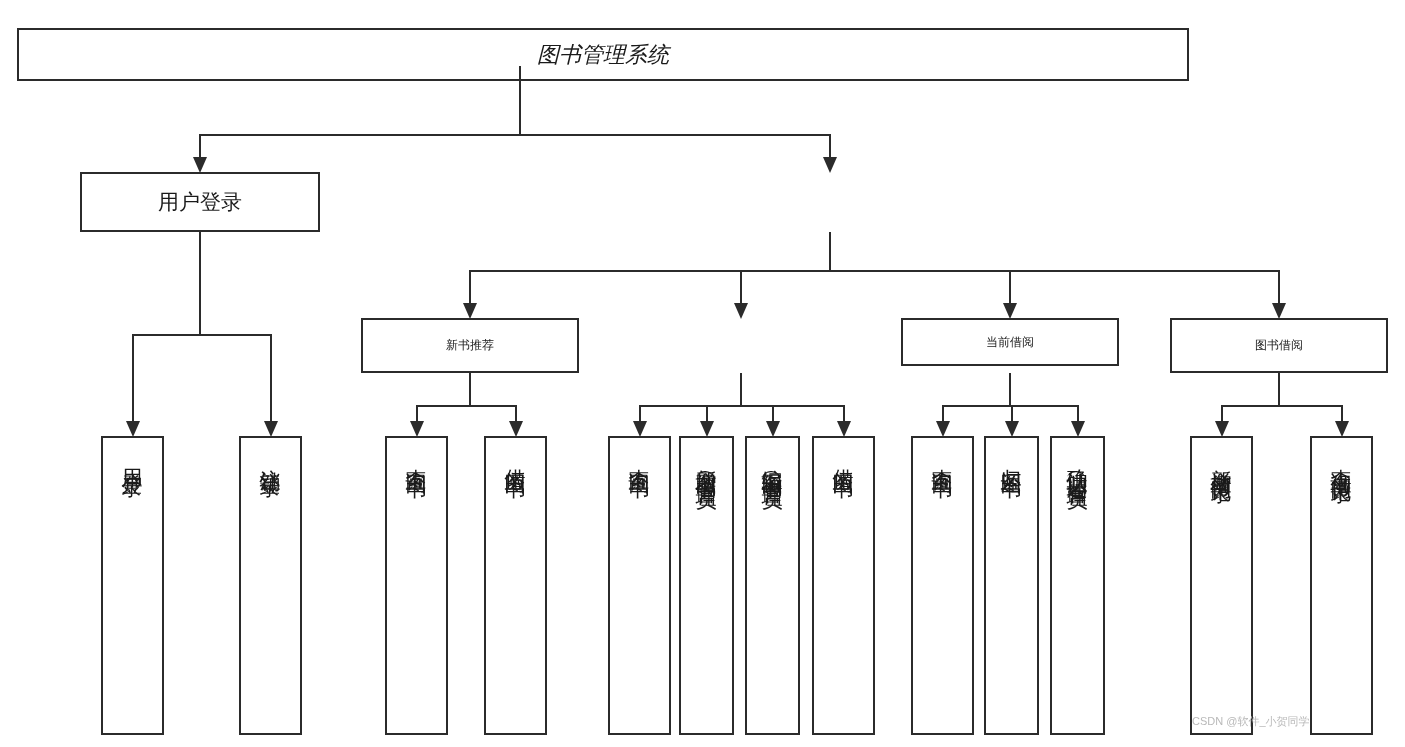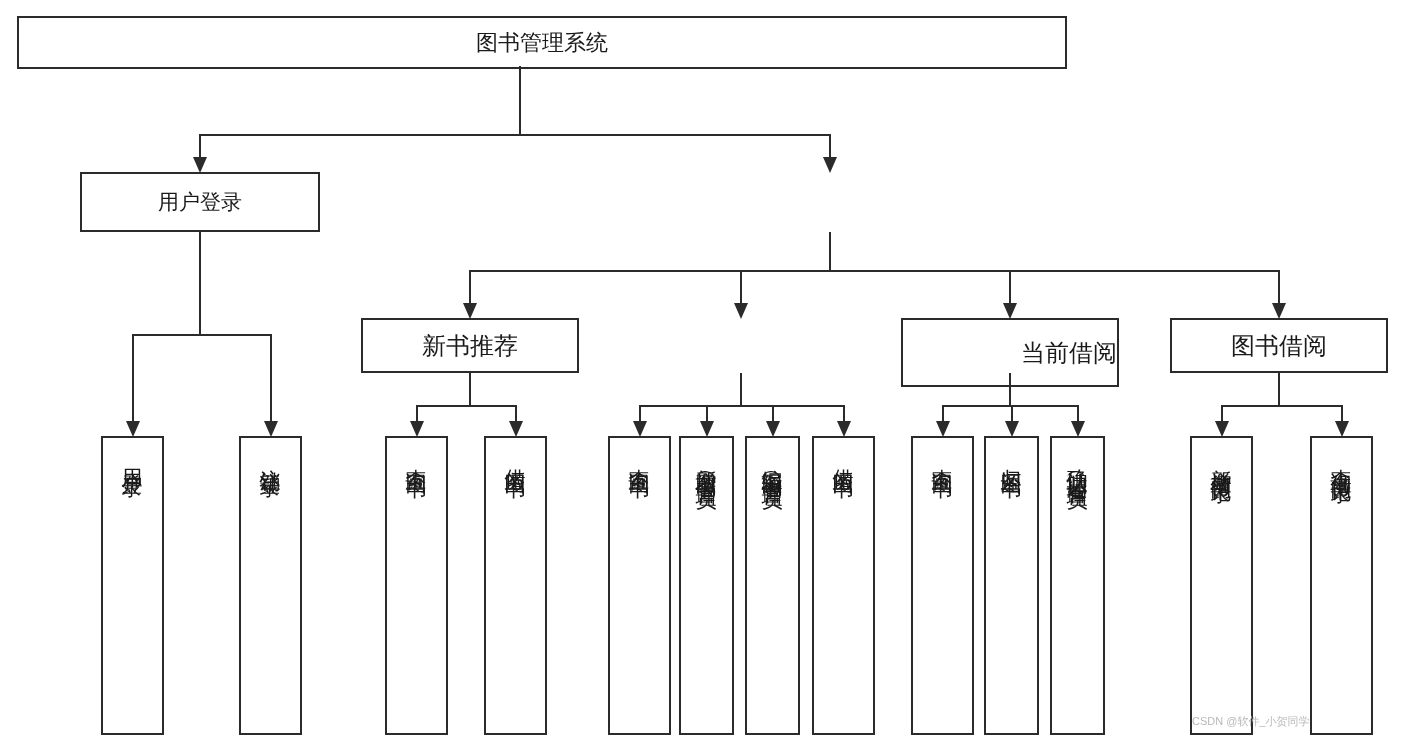--- a/index.html
+++ b/index.html
@@ -30,21 +30,21 @@
     color: #1a1a1a;
     text-align: center;
   }
   .node.root {
     font-size: 22px;
   }
   .node.level2 {
     font-size: 21px;
   }
   .node.level3 {
-    font-size: 24px;
+    font-size: 12px;
   }
   
   .node.leaf {
     font-size: 21px;
     align-items: flex-start;
     justify-content: center;
     padding-top: 14px;
   }
   .node.leaf .vlabel {
     writing-mode: vertical-rl;
@@ -81,32 +81,32 @@
     font-size: 11px;
     white-space: nowrap;
     user-select: none;
   }
 </style>
 </head>
 <body>
 
 <div id="canvas">
 
-  <div class="node root" id="n-root" style="left: 17px; top: 16px; width: 1050px; height: 53px;">
+  <div class="node root" id="n-root" style="left: 17px; top: 28px; width: 1172px; height: 53px; font-style: italic;">
     <span>图书管理系统</span>
   </div>
 
   <div class="node level2" id="n-l2-0" style="left: 80px; top: 172px; width: 240px; height: 60px;">
     <span>用户登录</span>
   </div>
 
   <div class="node level3" id="n-l3-0" style="left: 361px; top: 318px; width: 218px; height: 55px;">
     <span>新书推荐</span>
   </div>
-  <div class="node level3" id="n-l3-2" style="left: 901px; top: 318px; width: 218px; height: 69px; justify-content: flex-end;">
+  <div class="node level3" id="n-l3-2" style="left: 901px; top: 318px; width: 218px; height: 48px;">
     <span>当前借阅</span>
   </div>
   <div class="node level3" id="n-l3-3" style="left: 1170px; top: 318px; width: 218px; height: 55px;">
     <span>图书借阅</span>
   </div>
 
   <div class="node leaf" id="n-lf-0" style="left: 101px; top: 436px; width: 63px; height: 299px;">
     <span class="vlabel">用户登录</span>
   </div>
   <div class="node leaf" id="n-lf-1" style="left: 239px; top: 436px; width: 63px; height: 299px;">

